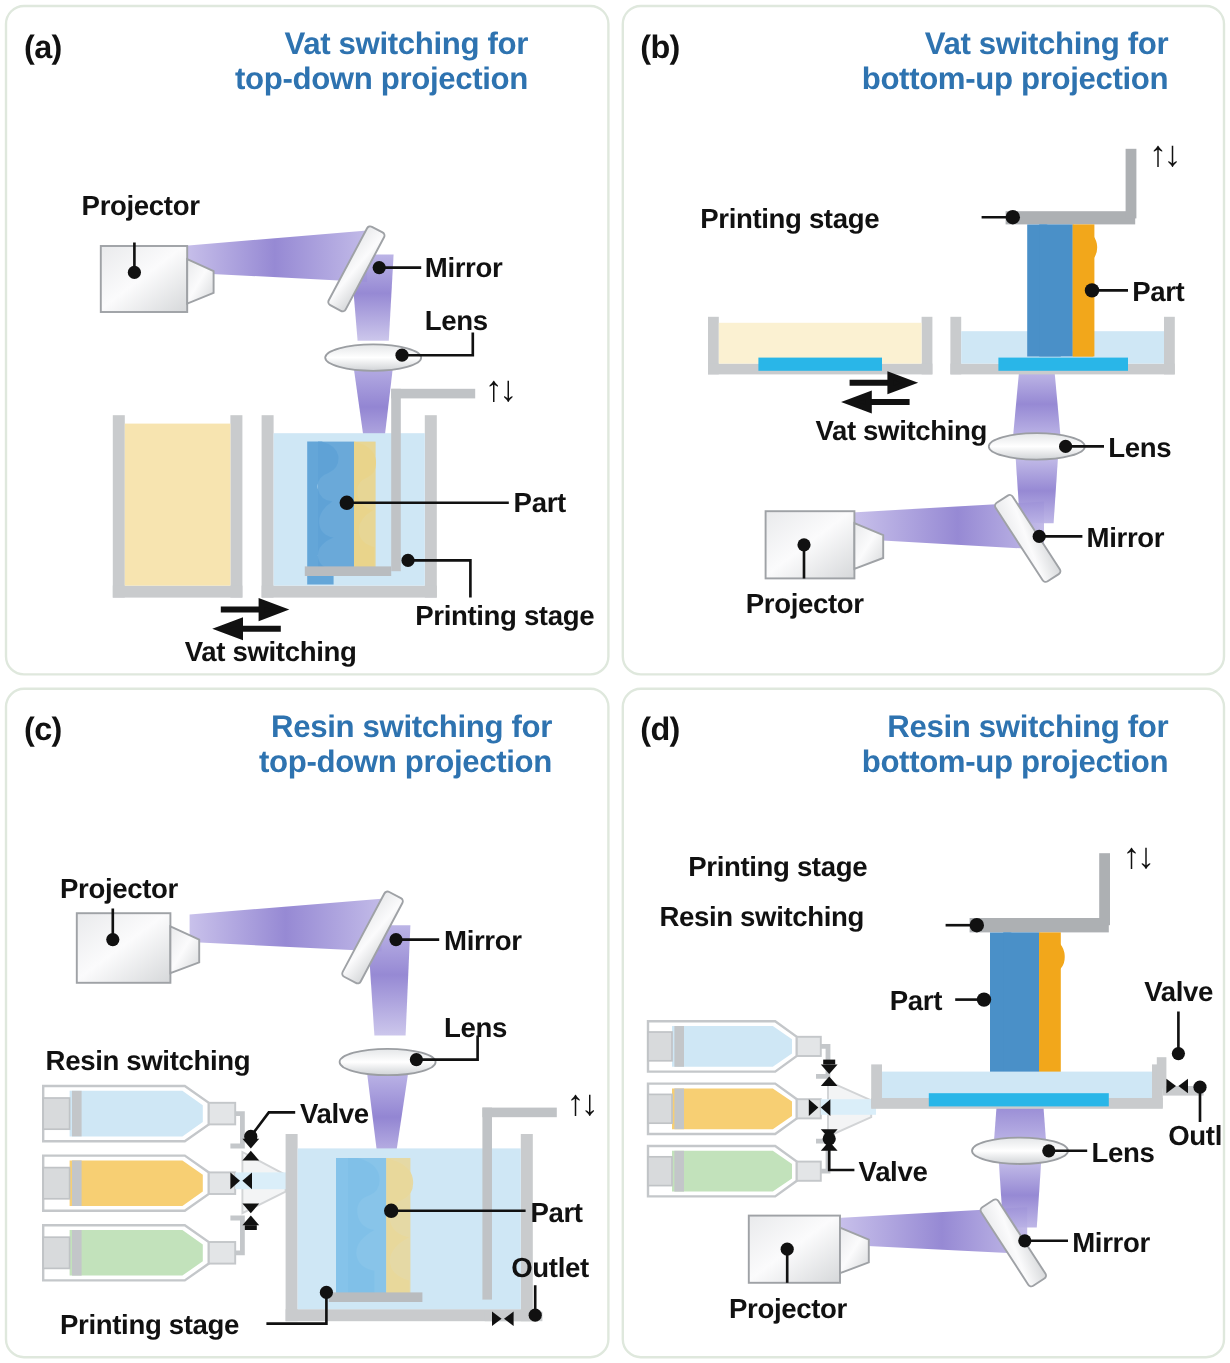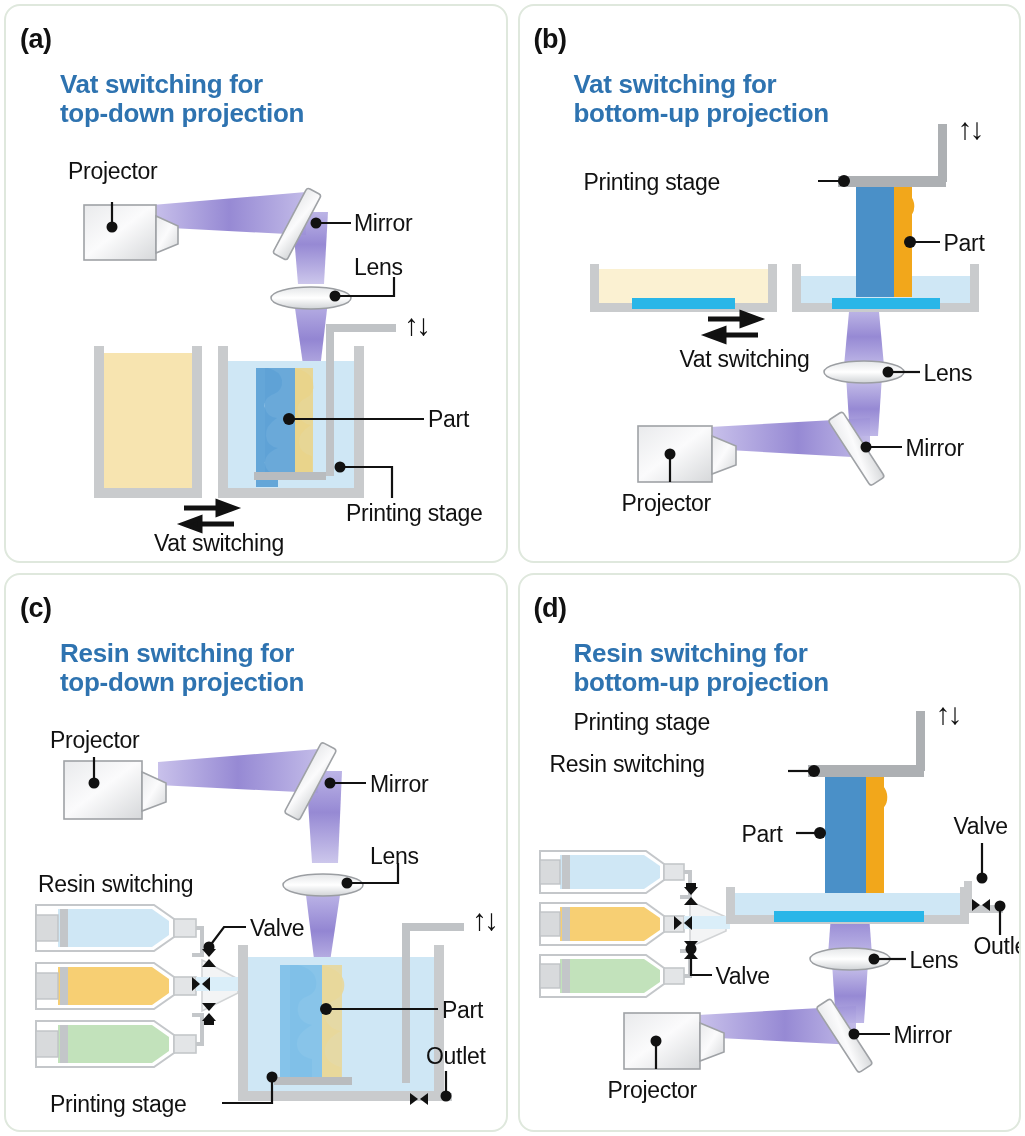--- a/index.html
+++ b/index.html
@@ -33,27 +33,26 @@
     font-size:27px;
     color:#111111;
     letter-spacing:-0.5px;
   }
   .panel-title{
     position:absolute;
     font-weight:bold;
     font-size:26px;
     line-height:1.12;
     color:#2e73b0;
-    text-align:left;
+    text-align:right;
     letter-spacing:-0.3px;
-    margin-top:48px;
   }
   .lbl{
     position:absolute;
-    font-weight:normal;
+    font-weight:bold;
     font-size:23px;
     color:#111111;
     white-space:nowrap;
     letter-spacing:-0.3px;
   }
   .arrows-ud{
     position:absolute;
     font-size:30px;
     font-weight:bold;
     color:#111;

